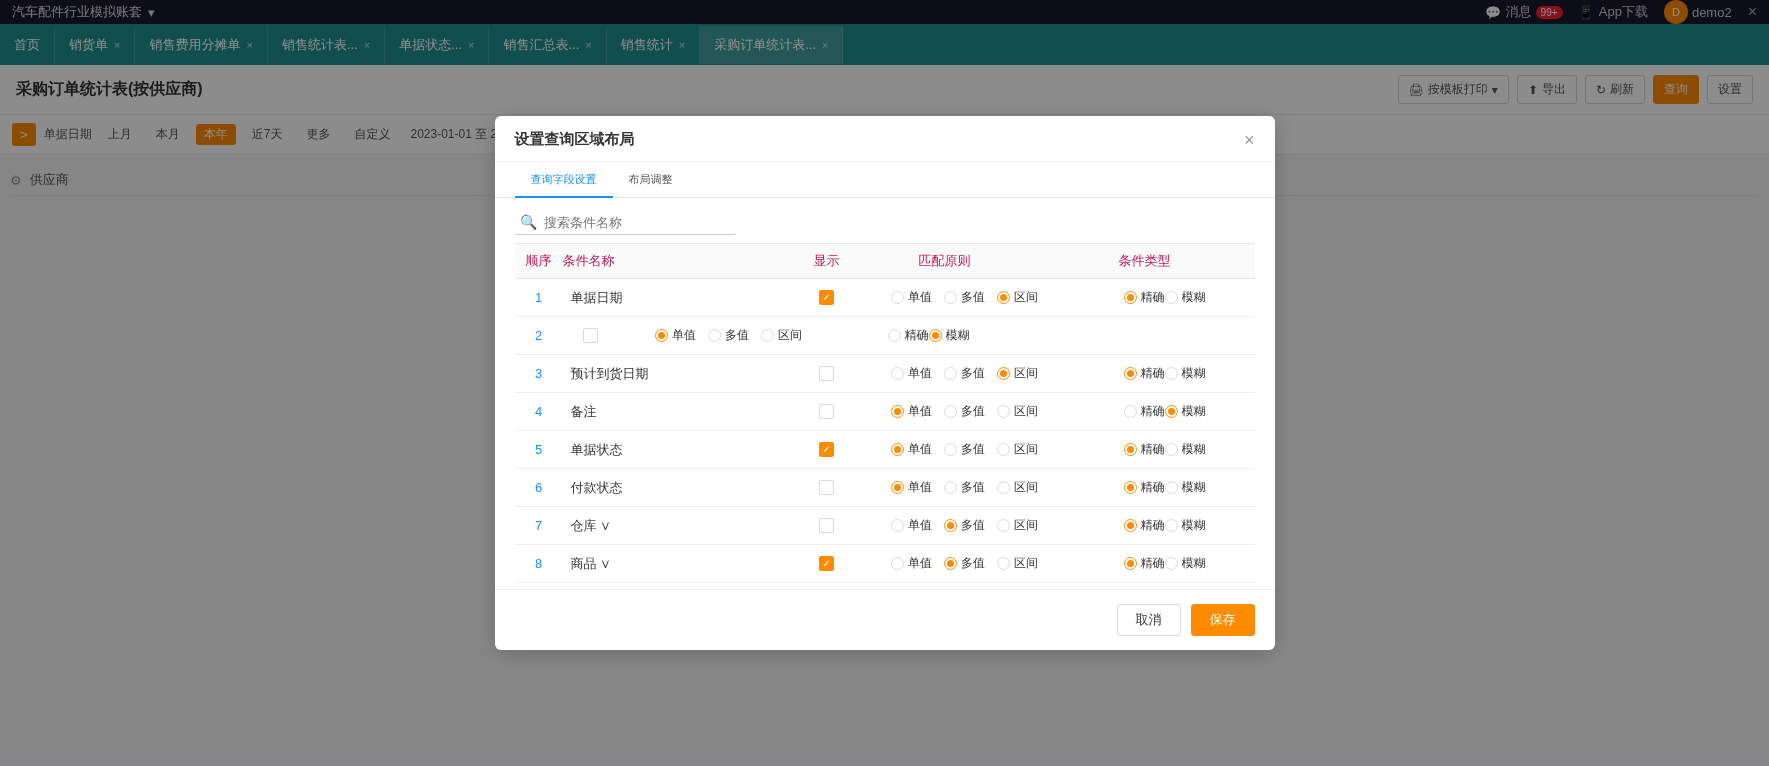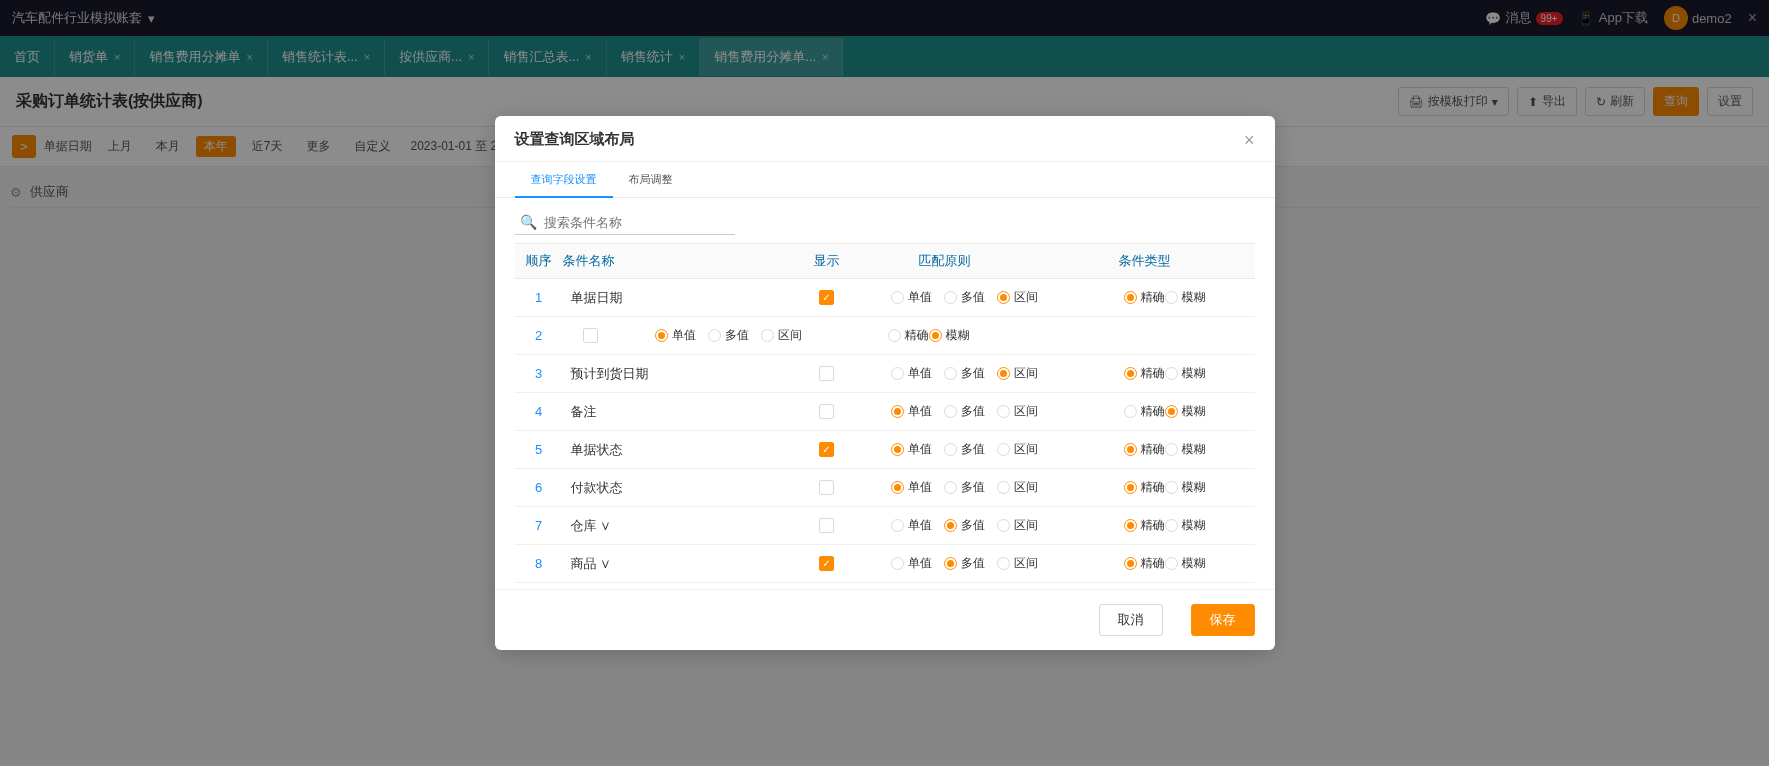--- a/index.html
+++ b/index.html
@@ -1,21 +1,21 @@
 <!DOCTYPE html>
 <html><head>
   <meta charset="utf-8">
   <style>
     * { box-sizing: border-box; margin: 0; padding: 0; }
     body { font-family: 'Microsoft YaHei', Arial, sans-serif; font-size: 13px; background: #f0f2f5; overflow: hidden; }
 
     
     .top-nav {
       background: #1a1a2e;
-      height: 36px;
+      height: 24px;
       display: flex;
       align-items: center;
       justify-content: space-between;
       padding: 0 12px;
       color: #ccc;
     }
     .top-nav-left { font-size: 13px; color: #ddd; display: flex; align-items: center; gap: 6px; }
     .top-nav-right { display: flex; align-items: center; gap: 16px; font-size: 13px; color: #ccc; }
     .top-nav-right .badge { background: #f5222d; color: #fff; border-radius: 8px; padding: 1px 5px; font-size: 10px; }
     .top-nav-right .close-x { color: #aaa; cursor: pointer; font-size: 16px; }
@@ -166,21 +166,21 @@
       flex: 1;
       overflow: hidden;
       padding: 0 20px;
     }
     .dt-header {
       display: flex;
       background: #fafafa;
       border-top: 1px solid #e8e8e8;
       border-bottom: 1px solid #e8e8e8;
       font-size: 13px;
-      color: #0369a1;
+      color: #be185d;
       font-weight: 500;
     }
     .dt-header .dth { padding: 8px 0; }
     .dth-order { width: 48px; text-align: center; }
     .dth-name { flex: 1; padding-left: 8px; }
     .dth-display { width: 56px; text-align: center; }
     .dth-type { width: 220px; text-align: center; }
     .dth-rule { width: 180px; text-align: center; }
 
     .dt-body {
@@ -238,21 +238,21 @@
       width: 7px; height: 7px;
       border-radius: 50%;
       background: #ff8c00;
     }
 
     
     .dialog-footer {
       padding: 14px 20px;
       display: flex;
       justify-content: flex-end;
-      gap: 28px;
+      gap: 10px;
       border-top: 1px solid #f0f0f0;
     }
     .btn-cancel {
       padding: 6px 18px;
       border: 1px solid #d9d9d9;
       background: #fff;
       border-radius: 3px;
       cursor: pointer;
       font-size: 13px;
       color: #333;
@@ -307,33 +307,33 @@
   </div>
   <div class="tab-item">
     <span>销售费用分摊单</span>
     <span class="tab-close">×</span>
   </div>
   <div class="tab-item">
     <span>销售统计表...</span>
     <span class="tab-close">×</span>
   </div>
   <div class="tab-item">
-    <span>按供应商...</span>
+    <span>单据状态...</span>
     <span class="tab-close">×</span>
   </div>
   <div class="tab-item">
     <span>销售汇总表...</span>
     <span class="tab-close">×</span>
   </div>
   <div class="tab-item">
     <span>销售统计</span>
     <span class="tab-close">×</span>
   </div>
   <div class="tab-item active">
-    <span>销售费用分摊单...</span>
+    <span>采购订单统计表...</span>
     <span class="tab-close">×</span>
   </div>
 </div>
 
 <div class="page-content">
   <div class="page-header">
     <div class="page-title">采购订单统计表(按供应商)</div>
     <div class="page-actions">
       <button class="btn-action">
         <span>🖨</span>

